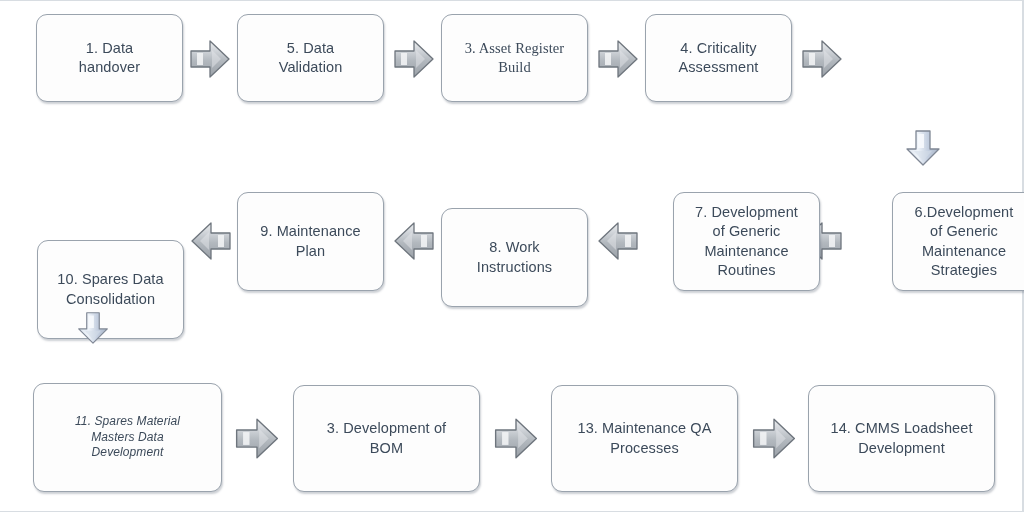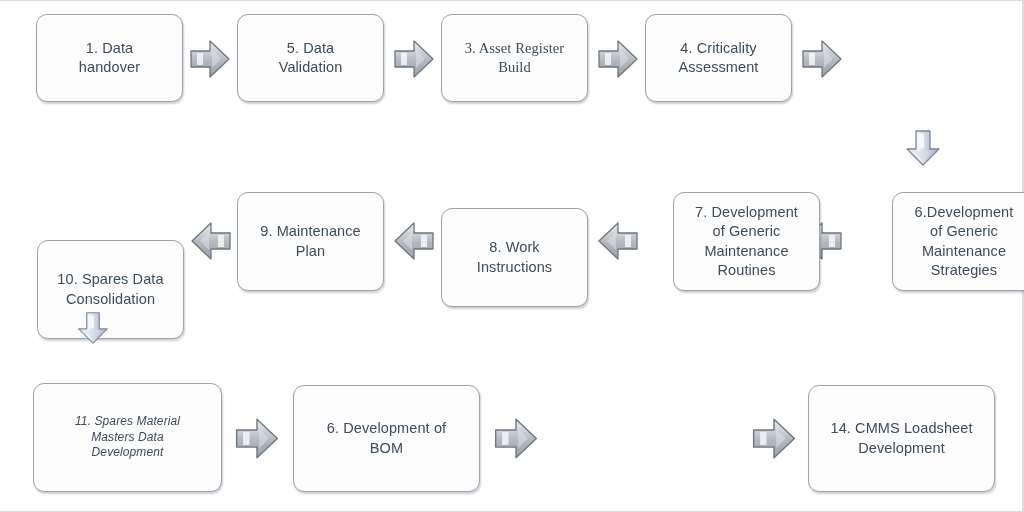--- a/index.html
+++ b/index.html
@@ -229,32 +229,36 @@
 
   <div class="arrow" style="left:233px; top:416px; width:48px; height:45px;">
     <svg width="48" height="45" viewBox="0 0 44 42">
       <path d="M3 13 H22 V3 L41 21 L22 39 V29 H3 Z" fill="url(#gH1)" stroke="#6e757d" stroke-width="1.3" stroke-linejoin="round"></path>
       <path d="M9 15 H15 V27 H9 Z" fill="#f4f6f7" opacity="0.85"></path>
       <path d="M24 12 L33 21 L24 30 Z" fill="#e3e6e9" opacity="0.5"></path>
     </svg>
   </div>
 
   <div class="node" style="left:293px; top:385px; width:187px; height:107px;">
-    <span class="label">6. Development of
+    <span class="label">3. Development of
 BOM</span>
   </div>
 
   <div class="arrow" style="left:492px; top:416px; width:48px; height:45px;">
     <svg width="48" height="45" viewBox="0 0 44 42">
       <path d="M3 13 H22 V3 L41 21 L22 39 V29 H3 Z" fill="url(#gH1)" stroke="#6e757d" stroke-width="1.3" stroke-linejoin="round"></path>
       <path d="M9 15 H15 V27 H9 Z" fill="#f4f6f7" opacity="0.85"></path>
       <path d="M24 12 L33 21 L24 30 Z" fill="#e3e6e9" opacity="0.5"></path>
     </svg>
   </div>
 
+  <div class="node" style="left:551px; top:385px; width:187px; height:107px;">
+    <span class="label">13. Maintenance QA
+Processes</span>
+  </div>
 
   <div class="arrow" style="left:750px; top:416px; width:48px; height:45px;">
     <svg width="48" height="45" viewBox="0 0 44 42">
       <path d="M3 13 H22 V3 L41 21 L22 39 V29 H3 Z" fill="url(#gH1)" stroke="#6e757d" stroke-width="1.3" stroke-linejoin="round"></path>
       <path d="M9 15 H15 V27 H9 Z" fill="#f4f6f7" opacity="0.85"></path>
       <path d="M24 12 L33 21 L24 30 Z" fill="#e3e6e9" opacity="0.5"></path>
     </svg>
   </div>
 
   <div class="node" style="left:808px; top:385px; width:187px; height:107px;">

